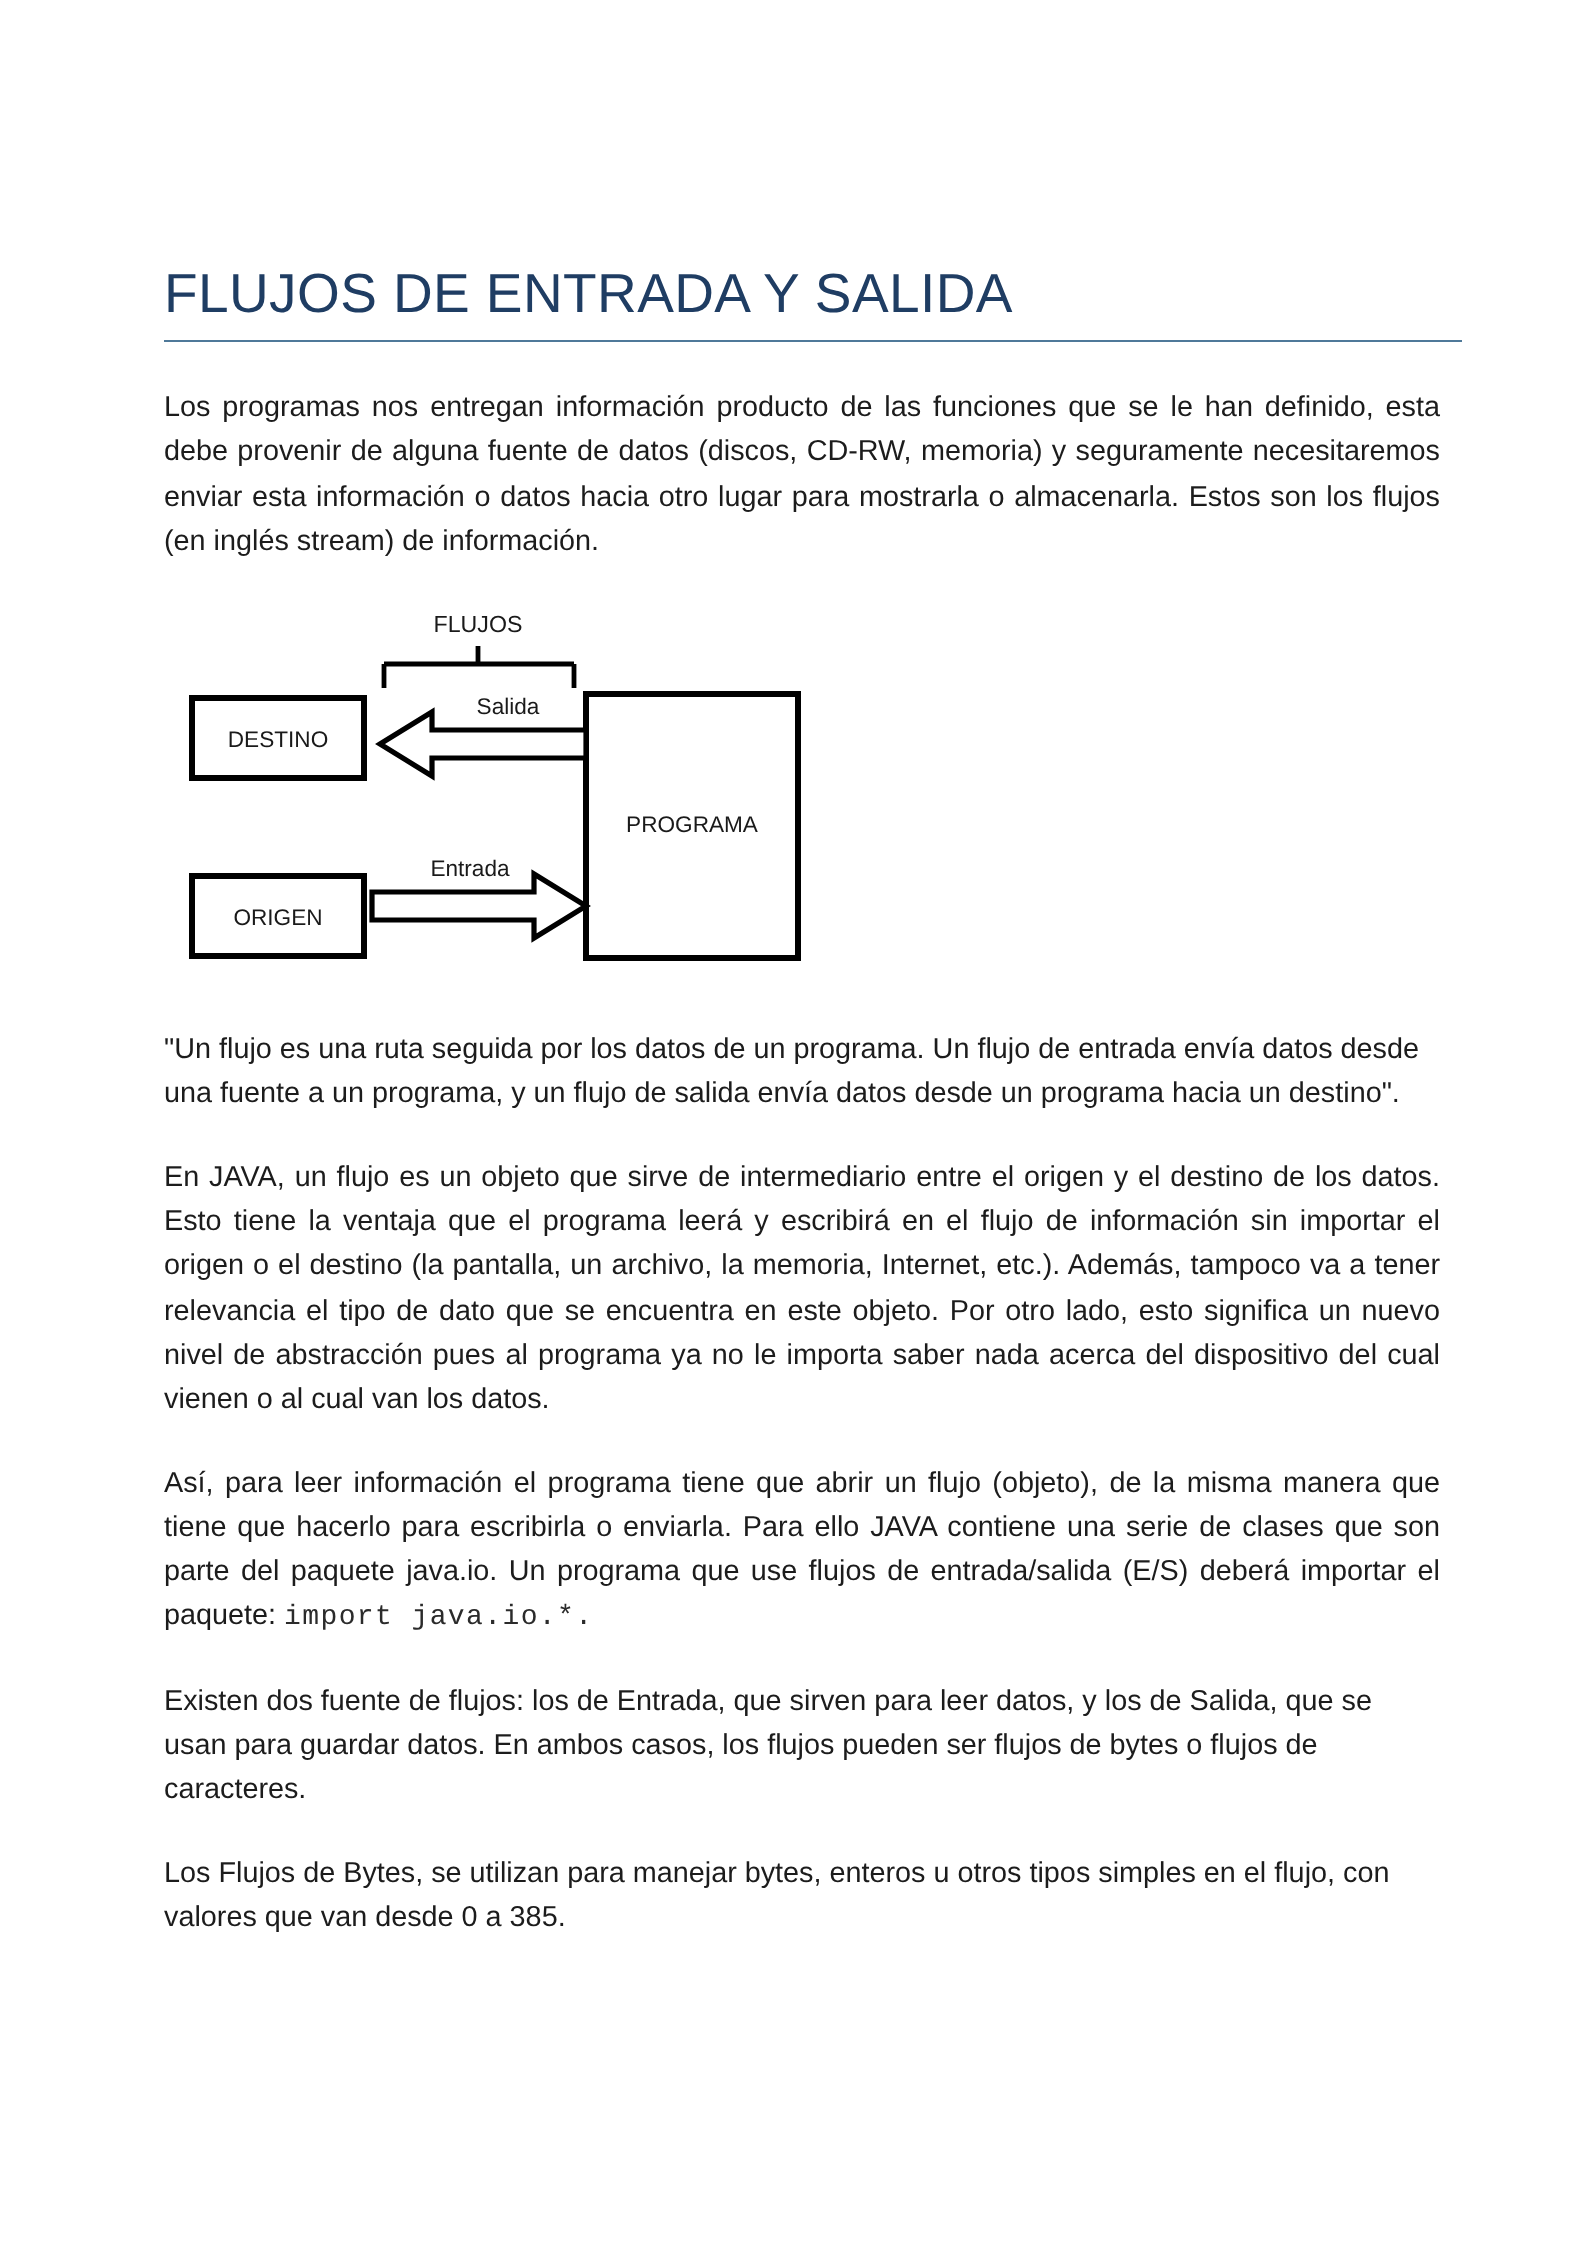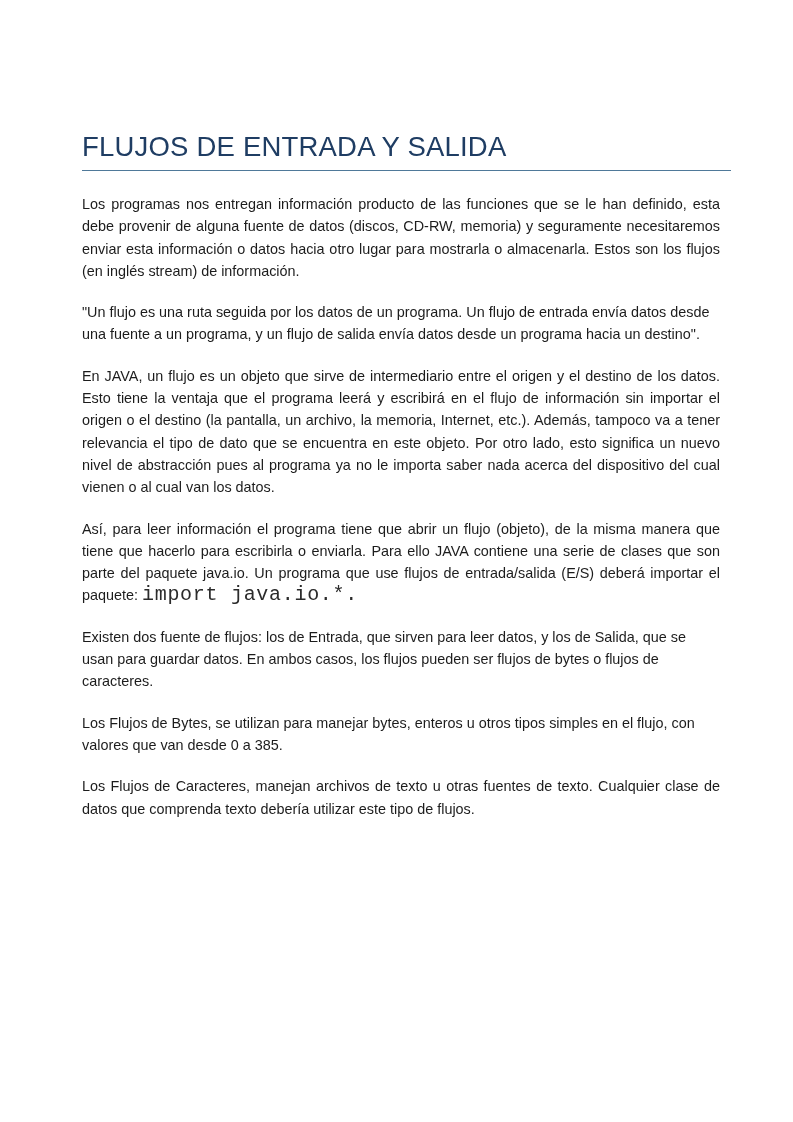--- a/index.html
+++ b/index.html
@@ -62,21 +62,21 @@
     -webkit-hyphens: none;
     hyphens: none;
   }
   p.para.left {
     text-align: left;
   }
   p.para:last-child { margin-bottom: 0; }
 
   code.inline-code {
     font-family: "Liberation Mono", "DejaVu Sans Mono", monospace;
-    font-size: 20px;
+    font-size: 14px;
     letter-spacing: 0.7px;
     color: #2b2b2b;
   }
 
   
   .figure {
     position: relative;
     width: 650px;
     height: 193px;
     margin: 5px 0 20px 0;
@@ -93,27 +93,50 @@
 <body>
 
 <div class="page">
   <div class="content">
 
     <h1 class="doc-title">FLUJOS DE ENTRADA Y SALIDA</h1>
     <div class="title-rule"></div>
 
     <p class="para">Los programas nos entregan información producto de las funciones que se le han definido, esta debe provenir de alguna fuente de datos (discos, CD-RW, memoria) y seguramente necesitaremos enviar esta información o datos hacia otro lugar para mostrarla o almacenarla. Estos son los flujos (en inglés stream) de información.</p>
 
+    <div class="figure">
+      <svg width="650" height="193" viewBox="0 0 650 193" xmlns="http://www.w3.org/2000/svg">
+
+        <g>
+          <path d="M110,31 L110,43 M110,31 L205,31 M205,31 L205,43 M157,31 L157,22" stroke="#000" stroke-width="2.4" fill="none" stroke-linecap="butt"></path>
+        </g>
+        <text class="fig-label" x="157" y="15" text-anchor="middle" font-size="11.6">FLUJOS</text>
+
+        <rect x="14" y="48" width="86" height="40" fill="#fff" stroke="#000" stroke-width="3"></rect>
+        <text class="fig-label" x="57" y="72.5" text-anchor="middle" font-size="11.3">DESTINO</text>
+
+        <rect x="14" y="137" width="86" height="40" fill="#fff" stroke="#000" stroke-width="3"></rect>
+        <text class="fig-label" x="57" y="161.5" text-anchor="middle" font-size="11.3">ORIGEN</text>
+
+        <rect x="211" y="46" width="106" height="132" fill="#fff" stroke="#000" stroke-width="3"></rect>
+        <text class="fig-label" x="264" y="115" text-anchor="middle" font-size="11.3">PROGRAMA</text>
+
+        <polygon points="108,71 134,55 134,64 211,64 211,78 134,78 134,87" fill="#fff" stroke="#000" stroke-width="2.6" stroke-linejoin="miter"></polygon>
+        <text class="fig-label" x="172" y="56" text-anchor="middle" font-size="11.3">Salida</text>
+
+        <polygon points="211,152 185,136 185,145 104,145 104,159 185,159 185,168" fill="#fff" stroke="#000" stroke-width="2.6" stroke-linejoin="miter"></polygon>
+        <text class="fig-label" x="153" y="137" text-anchor="middle" font-size="11.3">Entrada</text>
+      </svg>
+    </div>
 
     <p class="para left">"Un flujo es una ruta seguida por los datos de un programa. Un flujo de entrada envía datos desde una fuente a un programa, y un flujo de salida envía datos desde un programa hacia un destino".</p>
 
     <p class="para">En JAVA, un flujo es un objeto que sirve de intermediario entre el origen y el destino de los datos. Esto tiene la ventaja que el programa leerá y escribirá en el flujo de información sin importar el origen o el destino (la pantalla, un archivo, la memoria, Internet, etc.). Además, tampoco va a tener relevancia el tipo de dato que se encuentra en este objeto. Por otro lado, esto significa un nuevo nivel de abstracción pues al programa ya no le importa saber nada acerca del dispositivo del cual vienen o al cual van los datos.</p>
 
     <p class="para"><span>Así, para leer información el programa tiene que abrir un flujo (objeto), de la misma manera que tiene que hacerlo para escribirla o enviarla. Para ello JAVA contiene una serie de clases que son parte del paquete java.io. Un programa que use flujos de entrada/salida (E/S) deberá importar el paquete: </span><code class="inline-code">import java.io.*.</code></p>
 
     <p class="para left">Existen dos fuente de flujos: los de Entrada, que sirven para leer datos, y los de Salida, que se usan para guardar datos. En ambos casos, los flujos pueden ser flujos de bytes o flujos de caracteres.</p>
 
     <p class="para left">Los Flujos de Bytes, se utilizan para manejar bytes, enteros u otros tipos simples en el flujo, con valores que van desde 0 a 385.</p>
 
-    <p class="para">Los Flujos de Caracteres, manejan archivos de texto u otras fuentes de texto. Cualquier clase de datos que comprenda texto debería utilizar este tipo de flujos.</p>
 
   </div>
 </div>
 
 </body></html>

